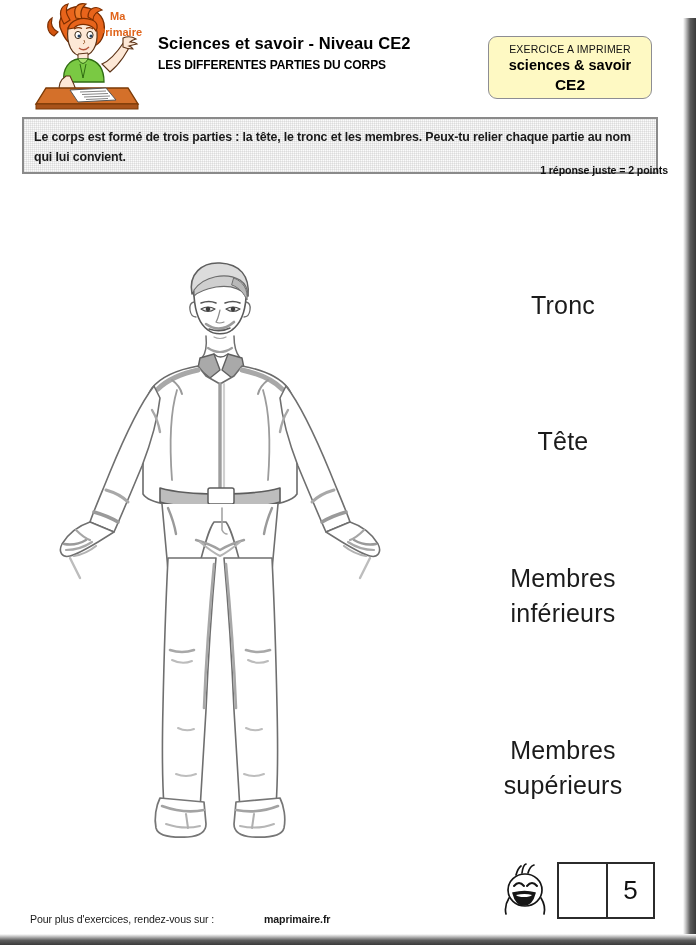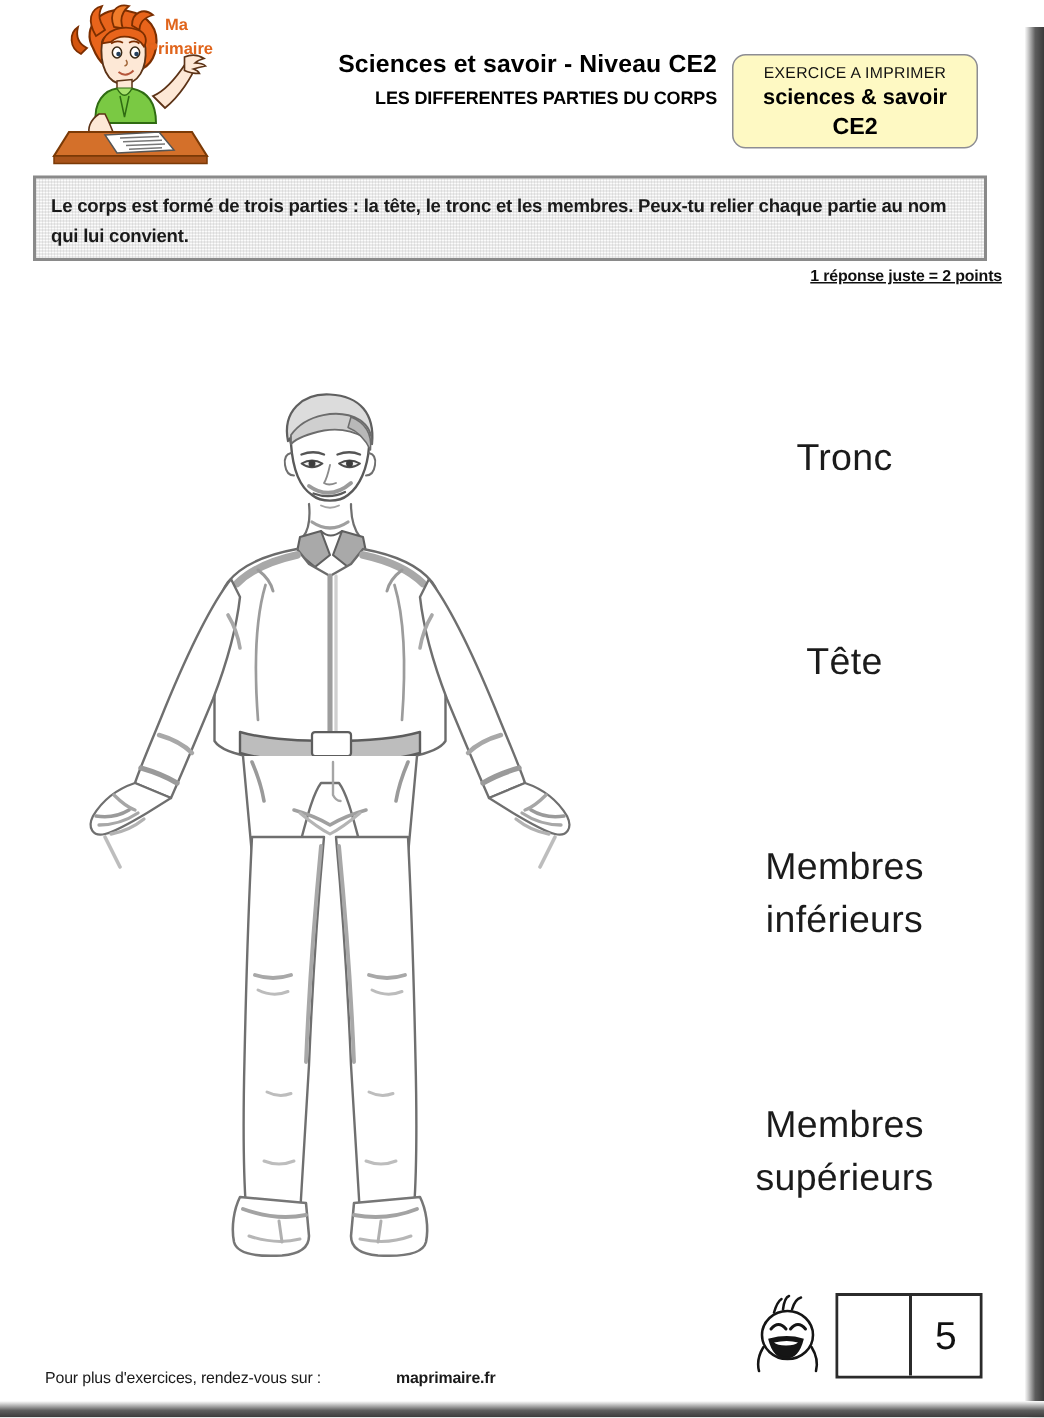--- a/index.html
+++ b/index.html
@@ -61,21 +61,21 @@
     top: 2px;
     width: 126px;
     height: 110px;
   }
 
   #header-titles {
     position: absolute;
     left: 158px;
     top: 33px;
     width: 320px;
-    text-align: right;
+    text-align: left;
   }
   #title-line1 {
     font-size: 16.5px;
     font-weight: bold;
     color: #000000;
     letter-spacing: 0.1px;
     white-space: nowrap;
     line-height: 20px;
   }
   #title-line2 {
@@ -139,26 +139,25 @@
     font-size: 12.4px;
     font-weight: bold;
     color: #1a1a1a;
     line-height: 20px;
     letter-spacing: -0.15px;
   }
 
   #points-note {
     position: absolute;
     right: 28px;
-    top: 178px;
+    top: 164px;
     font-size: 10.6px;
     font-weight: bold;
     color: #111;
     letter-spacing: -0.1px;
-    text-decoration: underline;
   }
 
   
   #figure-wrap {
     position: absolute;
     left: 48px;
     top: 258px;
     width: 344px;
     height: 586px;
   }

